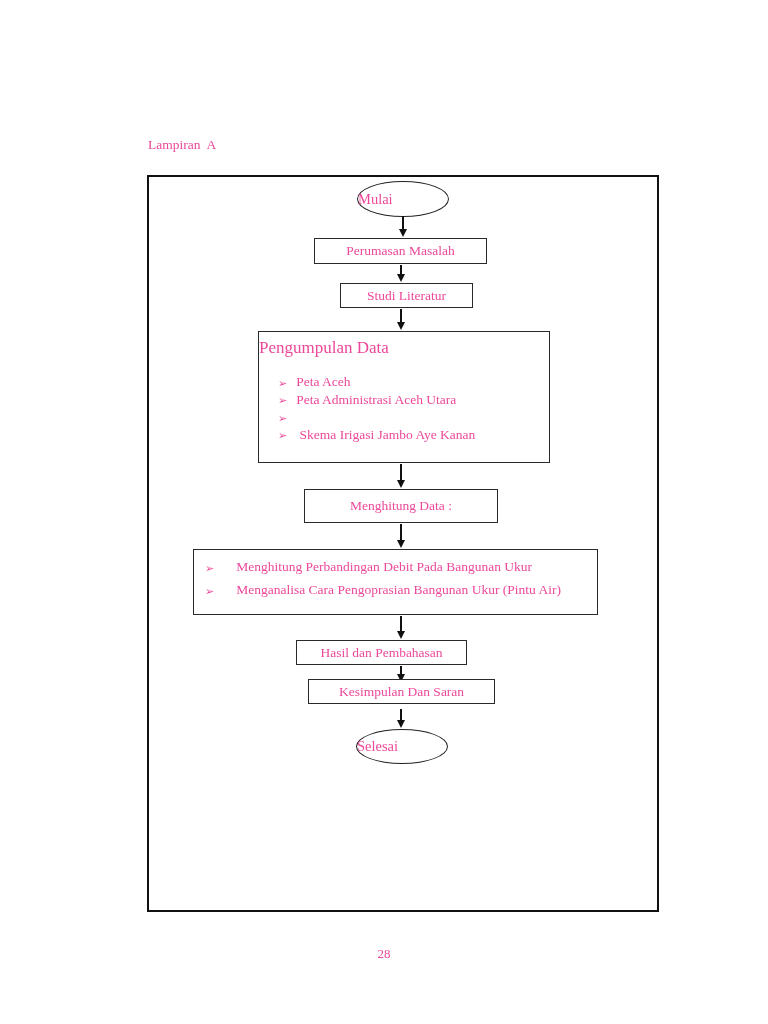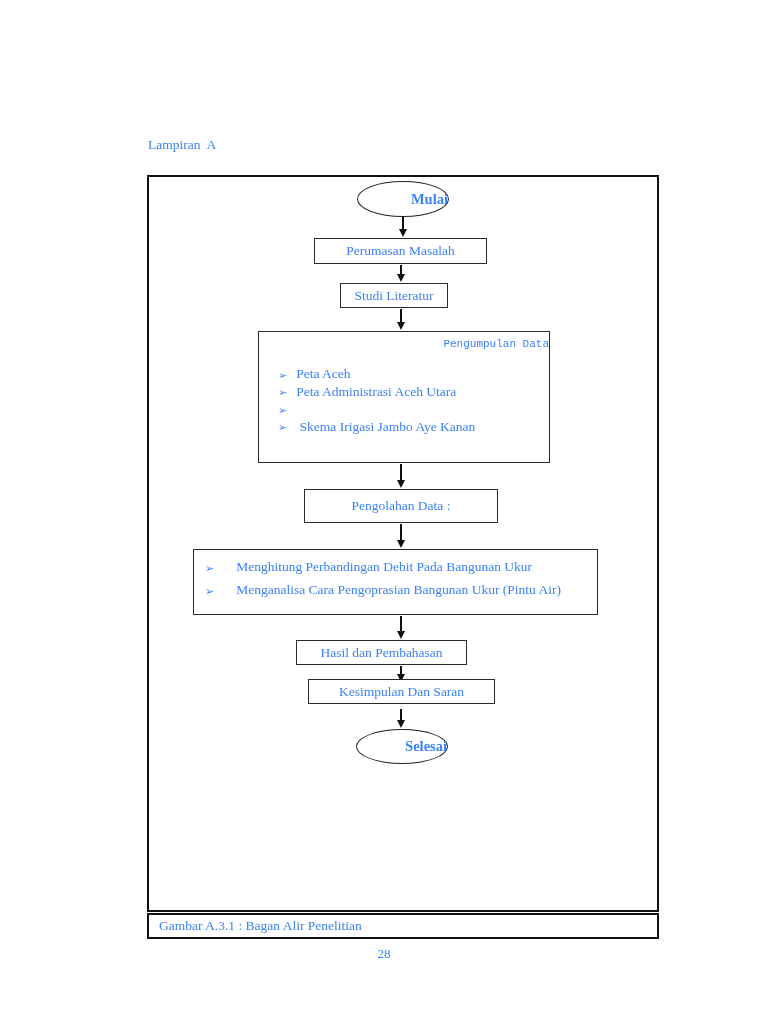--- a/index.html
+++ b/index.html
@@ -2,21 +2,21 @@
 <html><head>
 <meta charset="utf-8">
 <style>
   html, body { margin: 0; padding: 0; background: #ffffff; }
   .page {
     position: relative;
     width: 768px;
     height: 1024px;
     background: #ffffff;
     font-family: "Liberation Serif", "DejaVu Serif", serif;
-    color: #3b82f6;
+    color: #ec4899;
     overflow: hidden;
   }
   .heading {
     position: absolute;
     left: 148px;
     top: 137px;
     font-size: 13.5px;
     white-space: pre;
   }
   .frame {
@@ -52,54 +52,53 @@
     text-align: center;
     font-size: 13px;
   }
   .terminator {
     position: absolute;
     border: 1.4px solid #222222;
     border-radius: 50%;
     background: #ffffff;
     display: flex;
     align-items: center;
-    justify-content: flex-end;
-    font-weight: bold;
+    justify-content: flex-start;
+    font-weight: normal;
     font-size: 14.5px;
   }
   .t-start { left: 357px; top: 181px; width: 90px; height: 34px; }
   .t-end   { left: 356px; top: 729px; width: 90px; height: 33px; }
   .pbox {
     position: absolute;
     border: 1.4px solid #2a2a2a;
     background: #ffffff;
     display: flex;
     align-items: center;
     justify-content: center;
     font-size: 13.5px;
     box-sizing: border-box;
   }
   .b-perumasan  { left: 314px; top: 238px; width: 173px; height: 26px; }
-  .b-studi      { left: 340px; top: 283px; width: 108px; height: 25px; text-align: right; }
+  .b-studi      { left: 340px; top: 283px; width: 133px; height: 25px; text-align: right; }
   .b-pengolahan { left: 304px; top: 489px; width: 194px; height: 34px; }
   .b-hasil      { left: 296px; top: 640px; width: 171px; height: 25px; }
   .b-kesimpulan { left: 308px; top: 679px; width: 187px; height: 25px; }
   .listbox {
     position: absolute;
     border: 1.4px solid #2a2a2a;
     background: #ffffff;
     box-sizing: border-box;
     font-size: 13.5px;
   }
   .b-pengumpulan { left: 258px; top: 331px; width: 292px; height: 132px; }
   .b-pengumpulan .box-title {
-    text-align: right;
+    text-align: left;
     padding-top: 6px;
-    font-size: 11px;
-    font-family: Liberation Mono, monospace;
+    font-size: 17px;
   }
   .b-pengumpulan .items { margin-top: 15px; padding-left: 19px; }
   .b-pengumpulan .li { display: flex; line-height: 17.5px; }
   .b-analysis { left: 193px; top: 549px; width: 405px; height: 66px; padding-top: 5px; }
   .b-analysis .items { padding-left: 11px; }
   .b-analysis .li { display: flex; line-height: 23px; }
   .bullet {
     font-family: "DejaVu Sans", sans-serif;
     font-size: 11px;
     margin-right: 9px;
@@ -187,21 +186,21 @@
       </div>
     </div>
   </div>
 
   <div class="arrow a4">
       <div class="shaft"></div>
       <div class="head"></div>
     </div>
 
   <div class="pbox b-pengolahan">
-    <span>Pengolahan Data :</span>
+    <span>Menghitung Data :</span>
   </div>
 
   <div class="arrow a5">
       <div class="shaft"></div>
       <div class="head"></div>
     </div>
 
   <div class="listbox b-analysis">
     <div class="items">
       <div class="li">
@@ -235,19 +234,16 @@
 
   <div class="arrow a8">
       <div class="shaft"></div>
       <div class="head"></div>
     </div>
 
   <div class="terminator t-end">
     <span>Selesai</span>
   </div>
 
-  <div class="caption-box">
-    <span class="caption-text">Gambar A.3.1 : Bagan Alir Penelitian</span>
-  </div>
 
   <div class="page-number">28</div>
 
 </div>
 
 </body></html>

